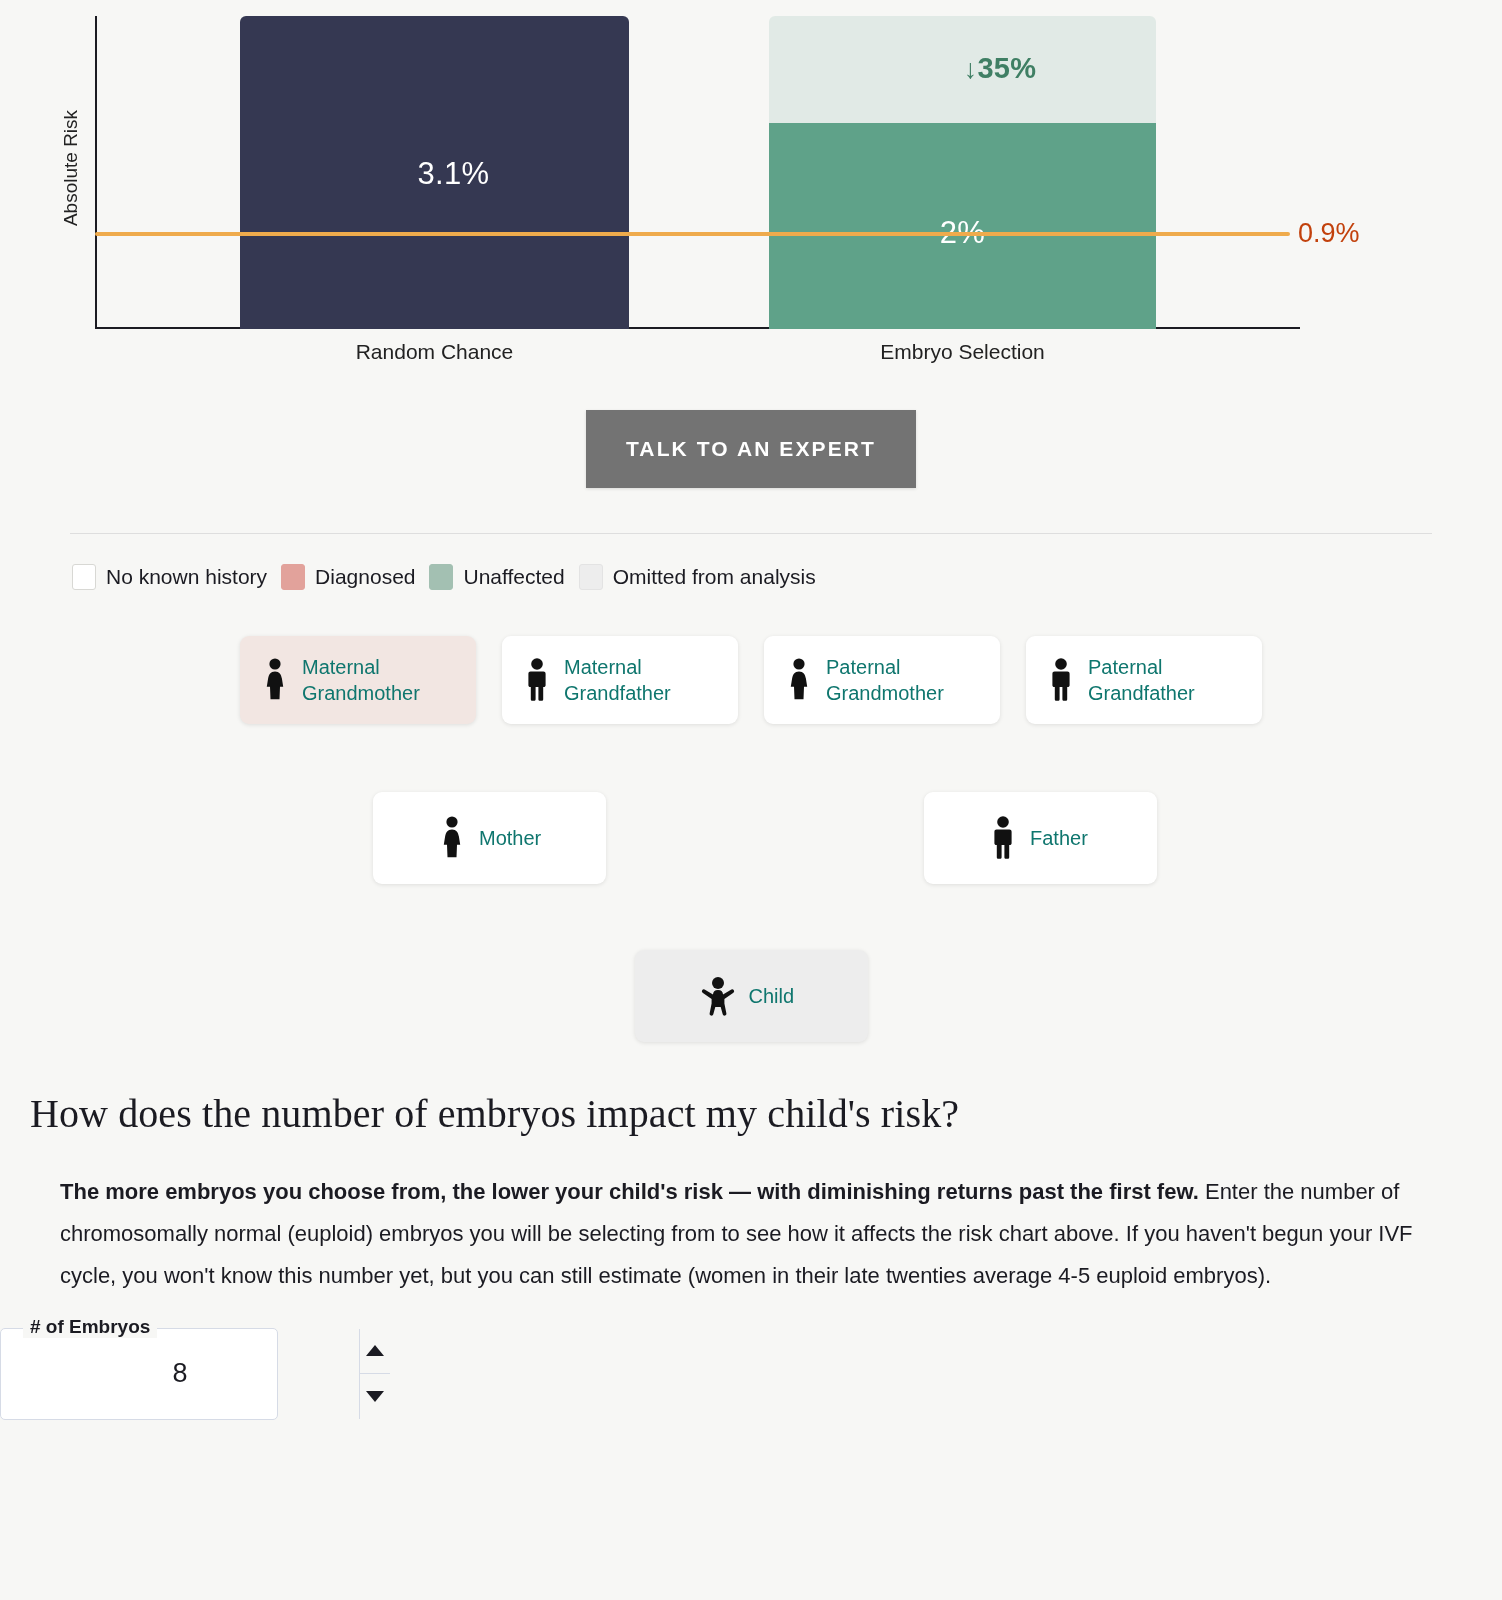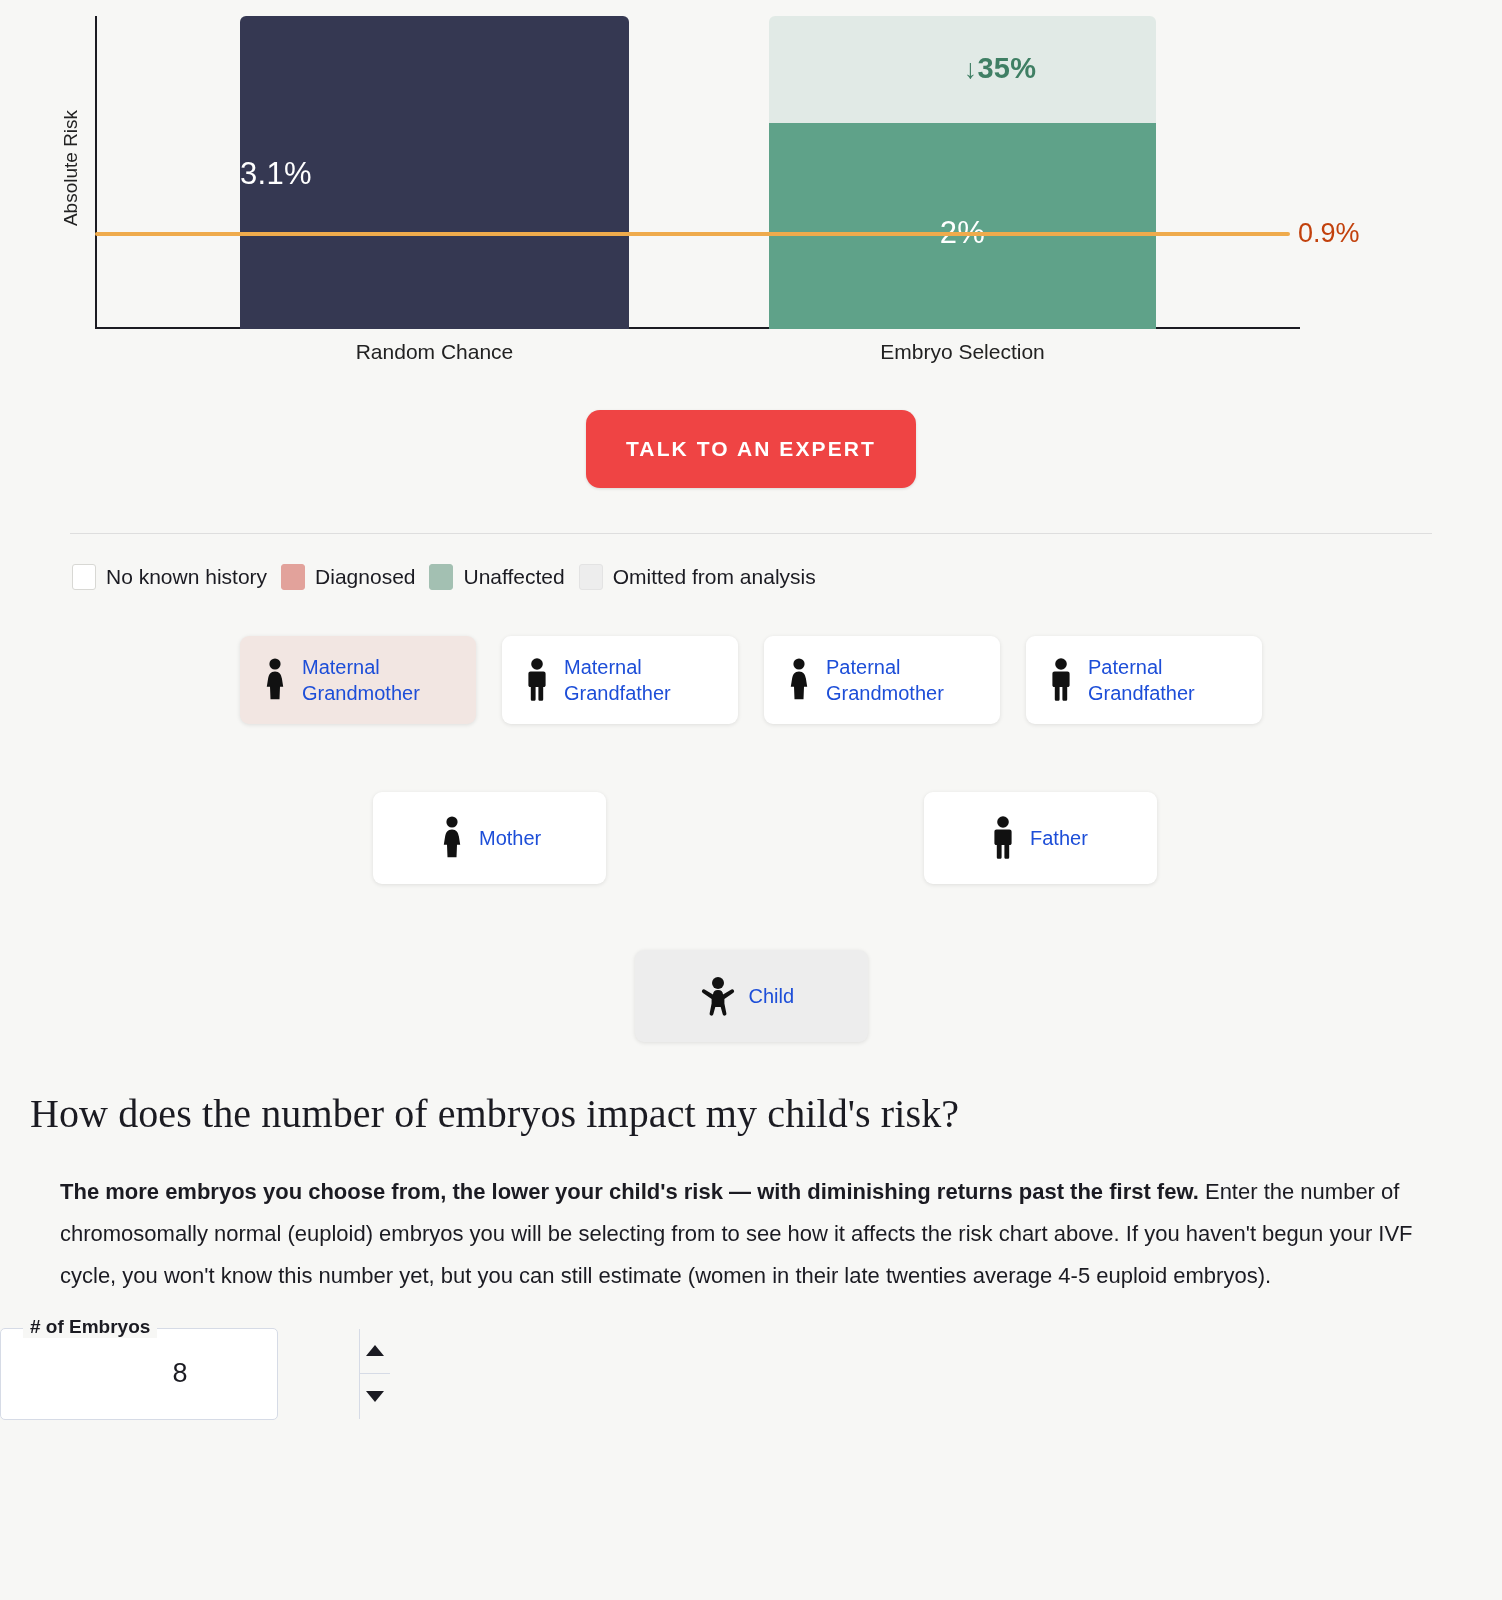--- a/index.html
+++ b/index.html
@@ -78,21 +78,21 @@
     height: 206px;
     background: #5fa289;
     border-radius: 0;
   }
   .bar-value {
     position: absolute;
     font-size: 31px;
     color: #ffffff;
     letter-spacing: 0.3px;
   }
-  #value-random { left: 240px; top: 156px; width: 427px; }
+  #value-random { left: 240px; top: 156px; width: 427px; text-align: center; }
   #value-embryo { left: 769px; top: 215px; width: 387px; text-align: center; }
 
   #reduction-badge {
     position: absolute;
     left: 769px;
     top: 52px;
     width: 462px;
     text-align: center;
     font-size: 29px;
     font-weight: bold;
@@ -129,24 +129,24 @@
   #tick-embryo { left: 769px; width: 387px; }
 
   
   .cta-wrap {
     width: 1502px;
     display: flex;
     justify-content: center;
     margin-top: 20px;
   }
   #cta-button {
-    background: #ef4444;
+    background: #737373;
     color: #ffffff;
     border: none;
-    border-radius: 14px;
+    border-radius: 0;
     padding: 0 40px;
     height: 78px;
     font-family: "Liberation Sans", sans-serif;
     font-size: 21px;
     font-weight: bold;
     letter-spacing: 2.1px;
     cursor: pointer;
     box-shadow: 0 1px 3px rgba(0,0,0,0.12);
   }
 
@@ -193,21 +193,21 @@
     box-shadow: 0 1px 4px rgba(0,0,0,0.10);
     cursor: pointer;
   }
   .card-gp { width: 236px; height: 88px; padding: 0 22px; }
   .card-parent { width: 233px; height: 92px; padding: 0 0 0 66px; margin-left: 28px; }
   .card-child { width: 233px; height: 92px; padding: 0 0 0 66px; }
   .card-state-diagnosed { background: #f2e6e2; }
   .card-state-omitted { background: #ededed; }
   .person-label {
     font-size: 20px;
-    color: #1d4ed8;
+    color: #0f766e;
     line-height: 1.3;
   }
   .person-label.two-line { max-width: 150px; }
   .icon-person { flex: none; display: block; }
 
   
   #question-heading {
     font-family: "Liberation Serif", serif;
     font-size: 40px;
     font-weight: normal;

